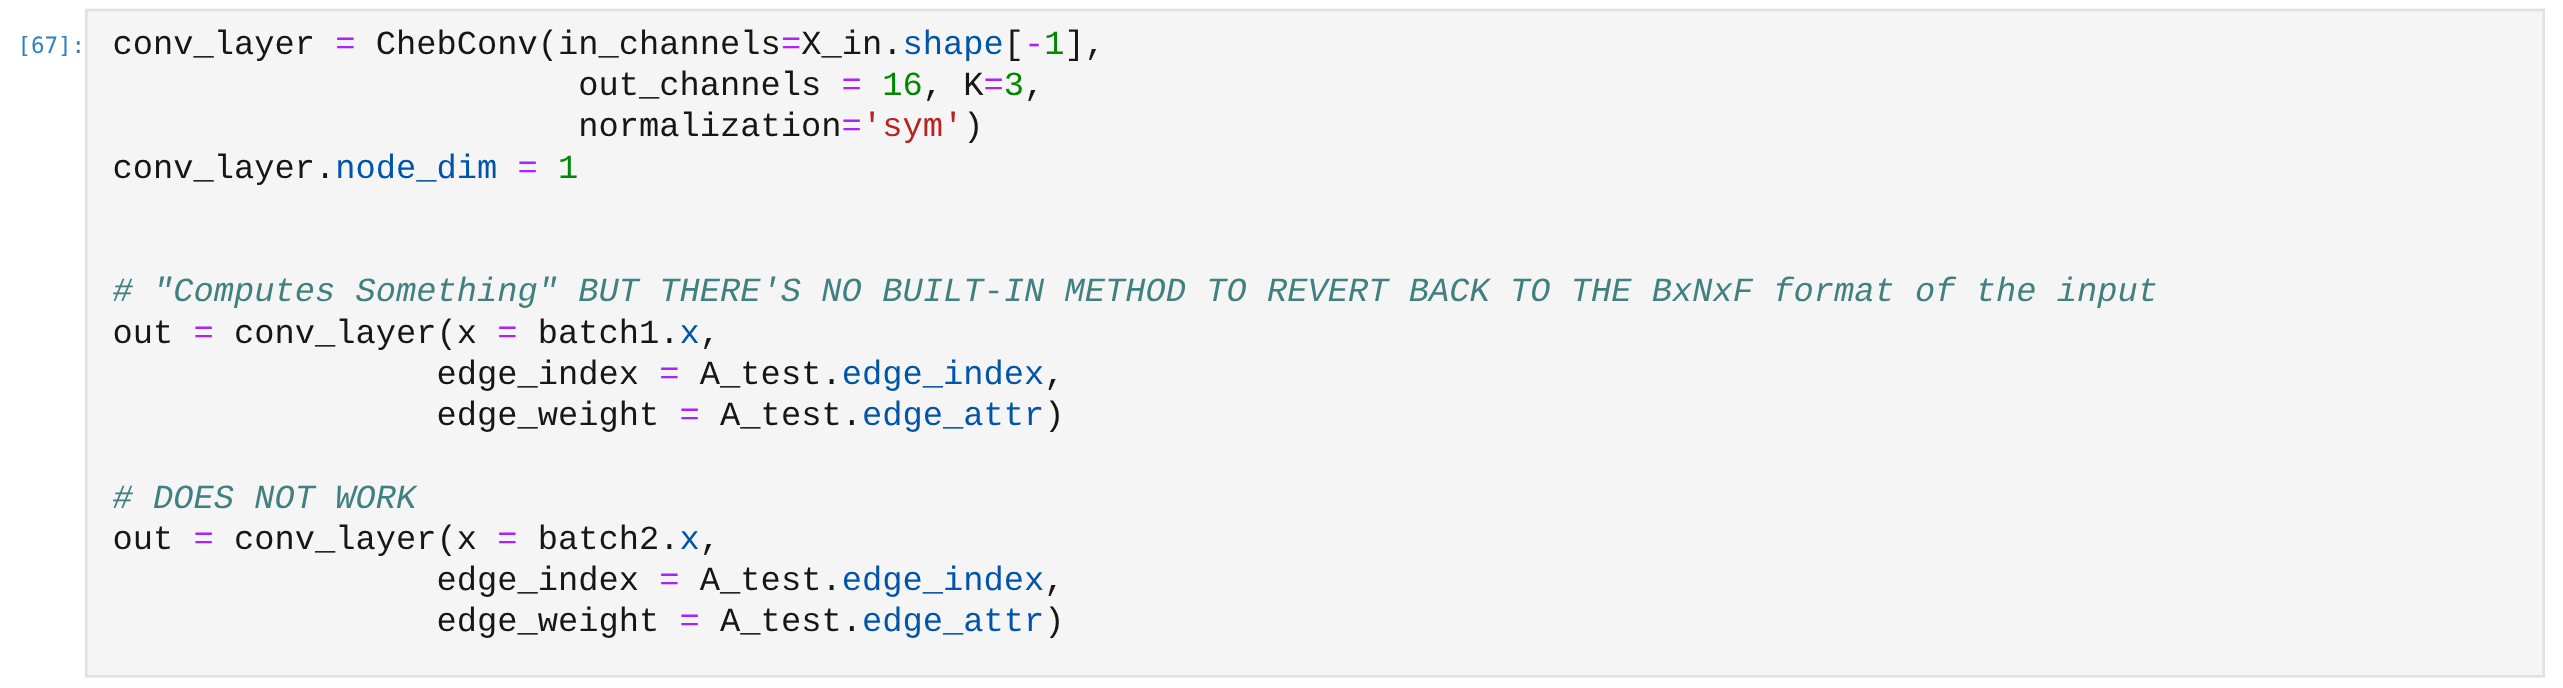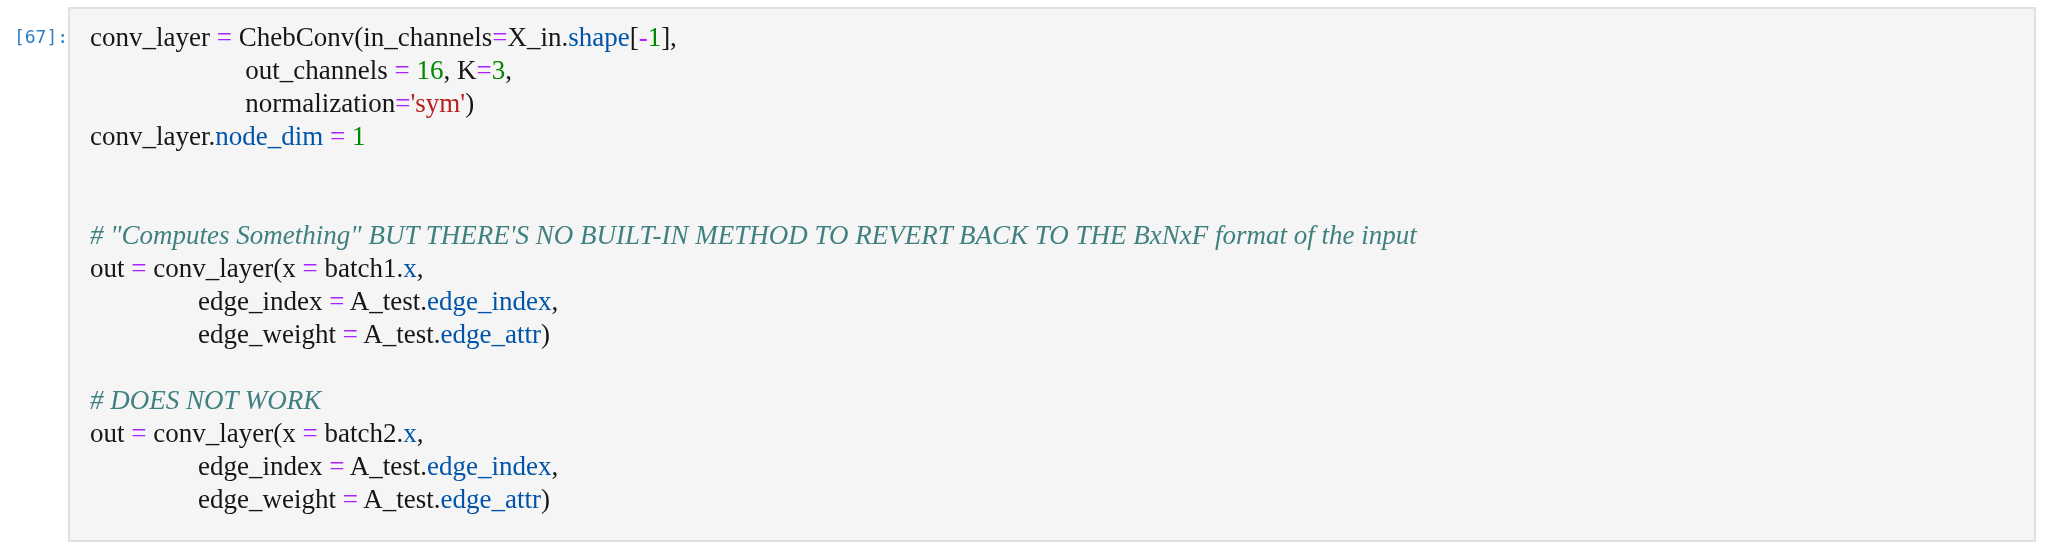--- a/index.html
+++ b/index.html
@@ -39,21 +39,21 @@
     top: 7px;
     width: 1968px;
     height: 535px;
     box-sizing: border-box;
     background: var(--c-editor_bg, #f5f5f5);
     border: 2px solid var(--c-editor_border, #e0e0e0);
   }
   .code {
     margin: 0;
     padding: 12px 10px 0 20px;
-    font-family: Liberation Serif, serif;
+    font-family: Liberation Mono, monospace;
     font-size: 27px;
     line-height: 33px;
     color: var(--c-plain, #161616);
   }
   .code-line {
     white-space: pre;
     min-height: 33px;
   }
   .tok-pln { color: var(--c-plain, #161616); }
   .tok-op  { color: var(--c-operator, #aa22ff); }

